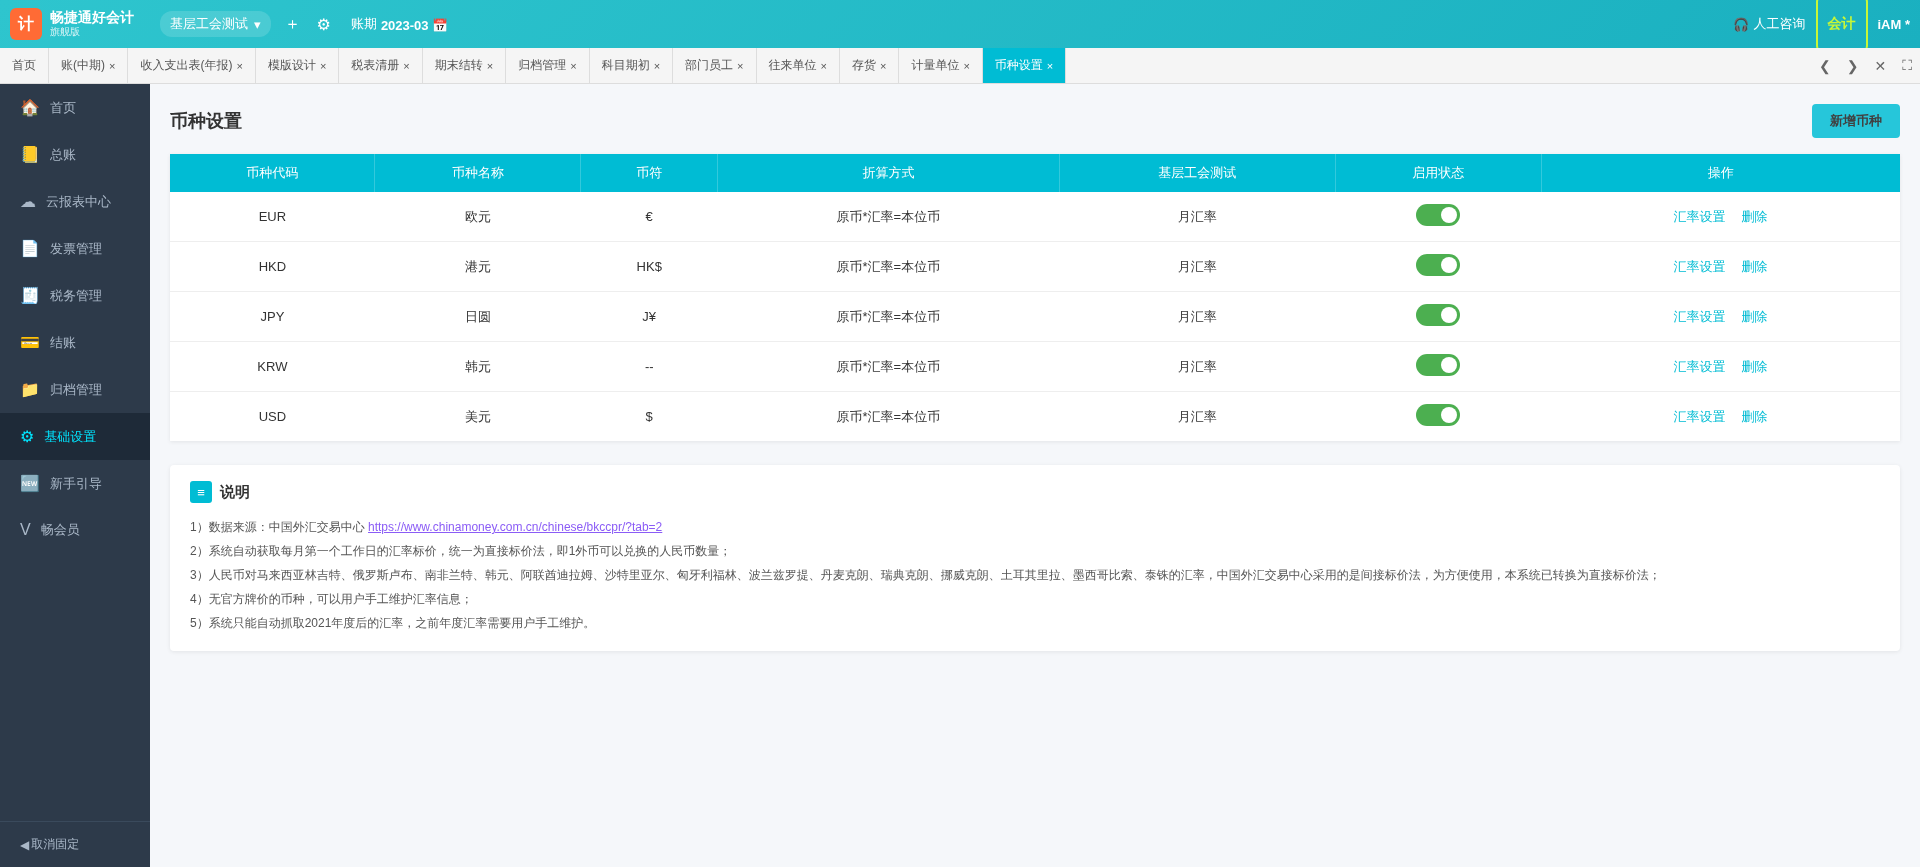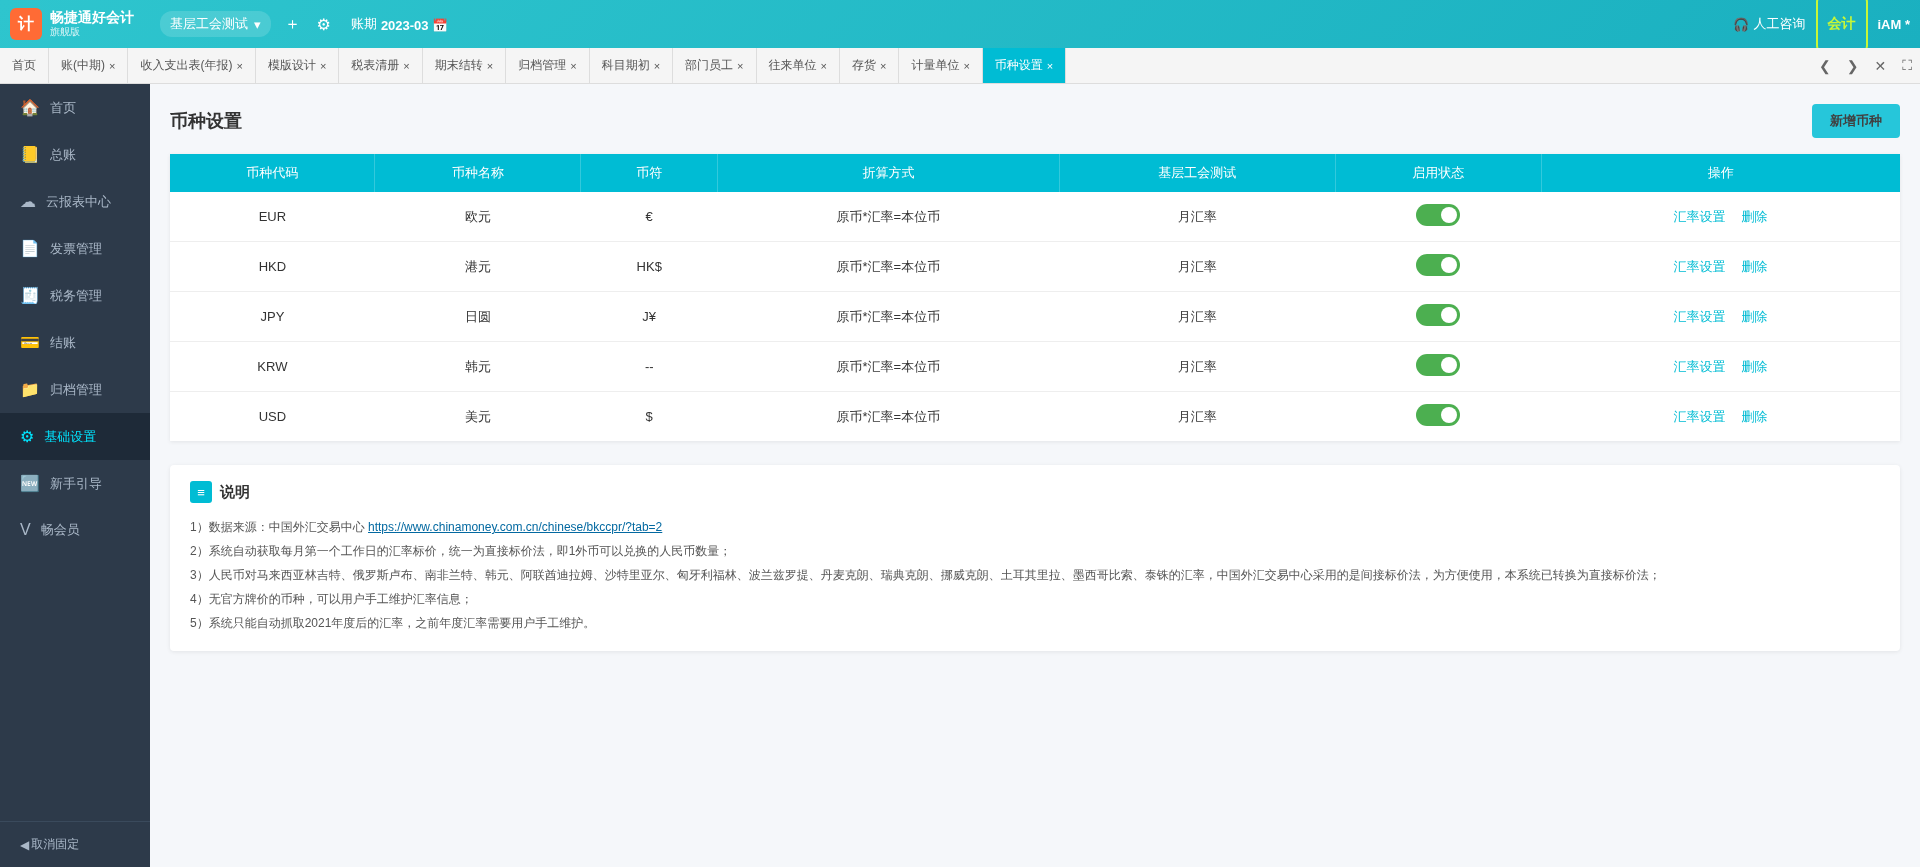--- a/index.html
+++ b/index.html
@@ -257,21 +257,21 @@
     .note-list {
       list-style: none;
       padding: 0;
     }
     .note-list li {
       color: #555;
       font-size: 12px;
       line-height: 2;
     }
     .note-link {
-      color: #0369a1;
+      color: #8b5cf6;
       text-decoration: underline;
       margin-top: 44px;
     }
   </style>
 </head>
 <body>
 
 <div class="top-bar">
   <div class="logo-area">
     <div class="logo-icon">计</div>

